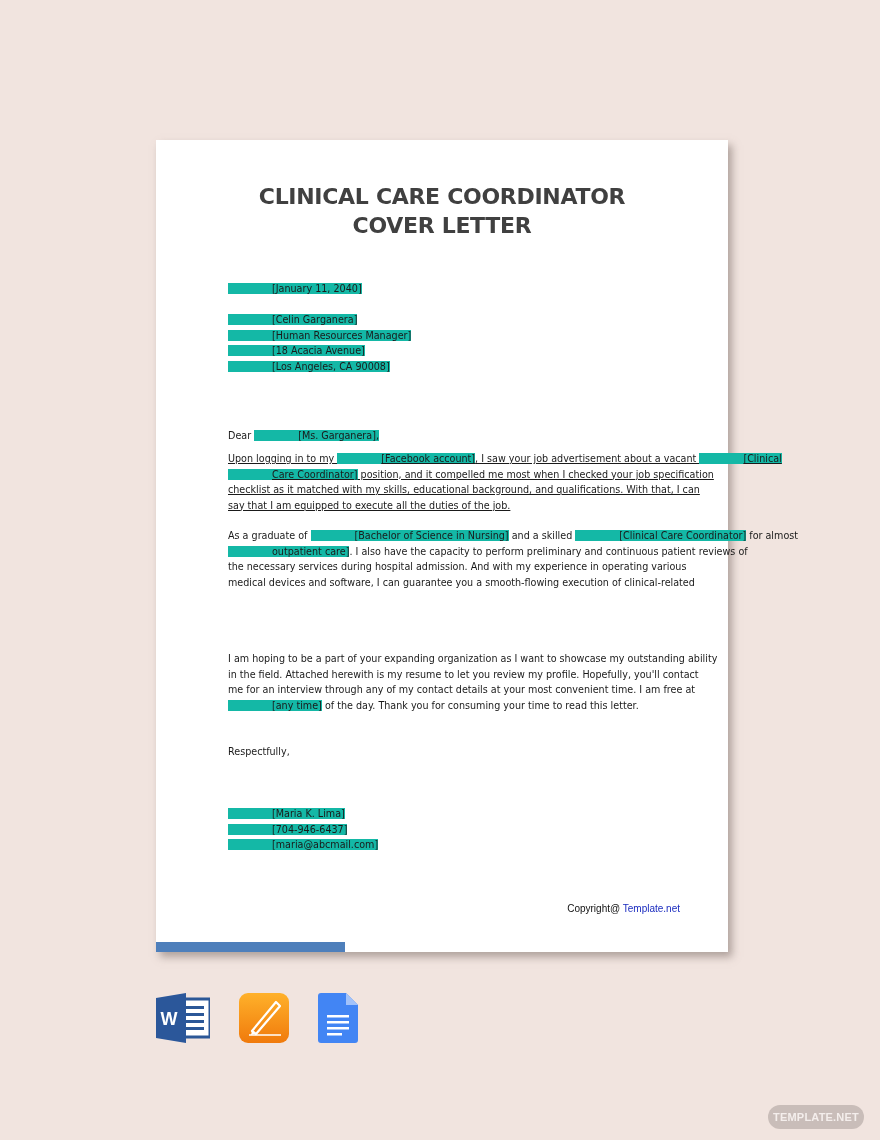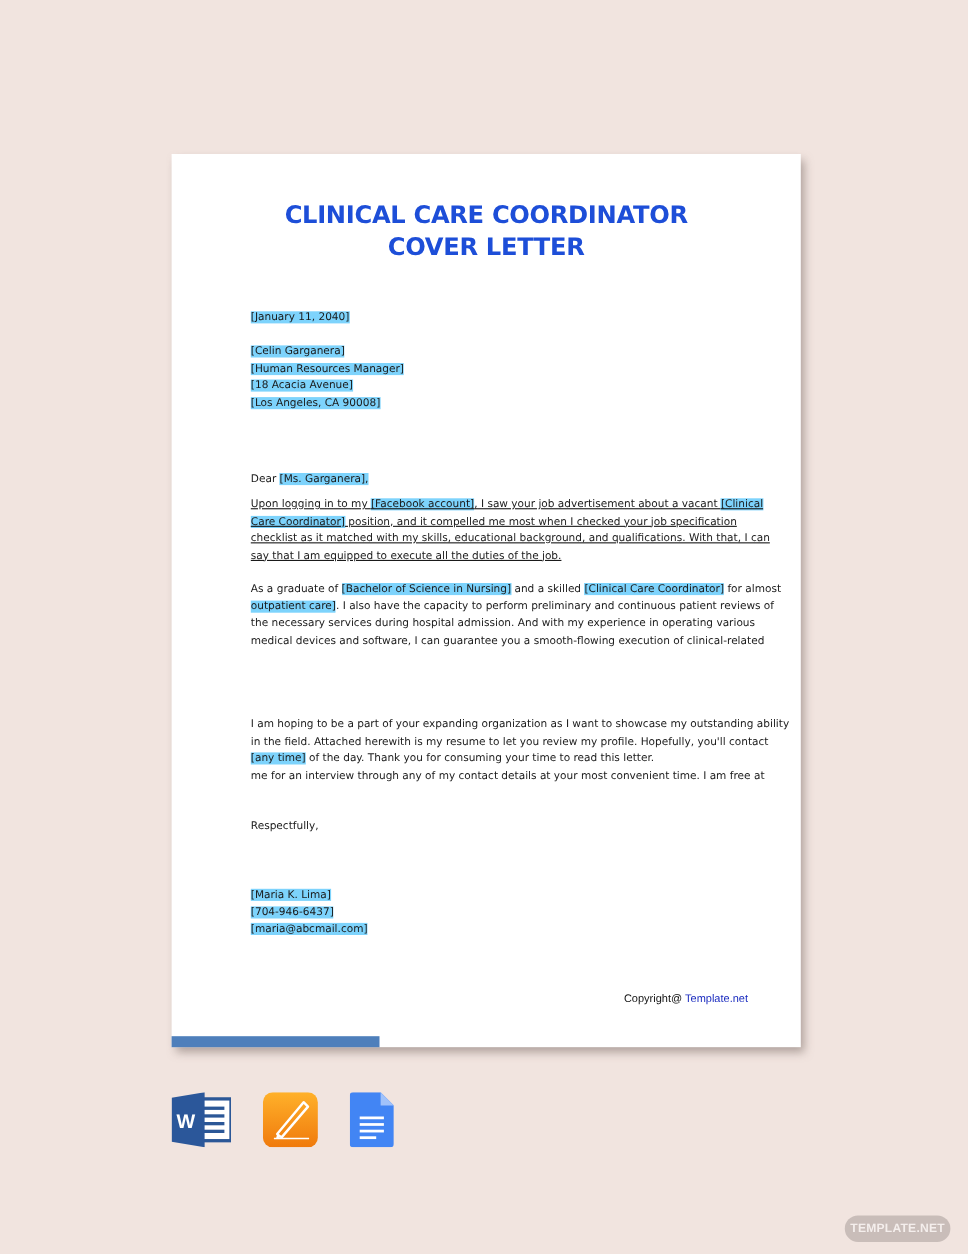--- a/index.html
+++ b/index.html
@@ -22,39 +22,40 @@
       height: 812px;
       background: #ffffff;
       box-shadow: 4px 5px 8px rgba(120, 105, 100, 0.55);
     }
     .title {
       position: absolute;
       left: 0;
       top: 42px;
       width: 100%;
       text-align: center;
-      color: #1d4ed8;
+      color: #404040;
       font-weight: bold;
       font-size: 22px;
       line-height: 29px;
       font-family: "DejaVu Sans", sans-serif;
       letter-spacing: -0.3px;
     }
     .title div { white-space: nowrap; }
     .body-text {
       position: absolute;
       left: 72px;
       width: 460px;
       font-family: "DejaVu Sans", sans-serif;
       font-size: 9.6px;
       color: #1a1a1a;
       line-height: 15.5px;
     }
     .hl {
-      background: #7dd3fc;
+      background: #14b8a6;
+      padding-left: 44px;
     }
     .line { white-space: nowrap; display: block; }
     .date { top: 141px; }
     .recipient { top: 172px; }
     .salutation { top: 264px; margin-top: 24px; }
     .para1 { top: 311px; text-decoration: underline; }
     .para2 { top: 388px; }
     .para3 { top: 511px; }
     .closing { top: 604px; }
     .signature { top: 666px; }
@@ -132,22 +133,22 @@
   <div class="body-text para2">
     <span class="line"><span>As a graduate of </span><span class="hl">[Bachelor of Science in Nursing]</span><span> and a skilled </span><span class="hl">[Clinical Care Coordinator]</span><span> for almost</span></span>
     <span class="line"><span class="hl">outpatient care]</span><span>. I also have the capacity to perform preliminary and continuous patient reviews of</span></span>
     <span class="line">the necessary services during hospital admission. And with my experience in operating various</span>
     <span class="line">medical devices and software, I can guarantee you a smooth-flowing execution of clinical-related</span>
   </div>
 
   <div class="body-text para3">
     <span class="line">I am hoping to be a part of your expanding organization as I want to showcase my outstanding ability</span>
     <span class="line">in the field. Attached herewith is my resume to let you review my profile. Hopefully, you'll contact</span>
+    <span class="line">me for an interview through any of my contact details at your most convenient time. I am free at</span>
     <span class="line"><span class="hl">[any time]</span><span> of the day. Thank you for consuming your time to read this letter.</span></span>
-    <span class="line">me for an interview through any of my contact details at your most convenient time. I am free at</span>
   </div>
 
   <div class="body-text closing">Respectfully,</div>
 
   <div class="body-text signature">
     <span class="line"><span class="hl">[Maria K. Lima]</span></span>
     <span class="line"><span class="hl">[704-946-6437]</span></span>
     <span class="line"><span class="hl">[maria@abcmail.com]</span></span>
   </div>
 

